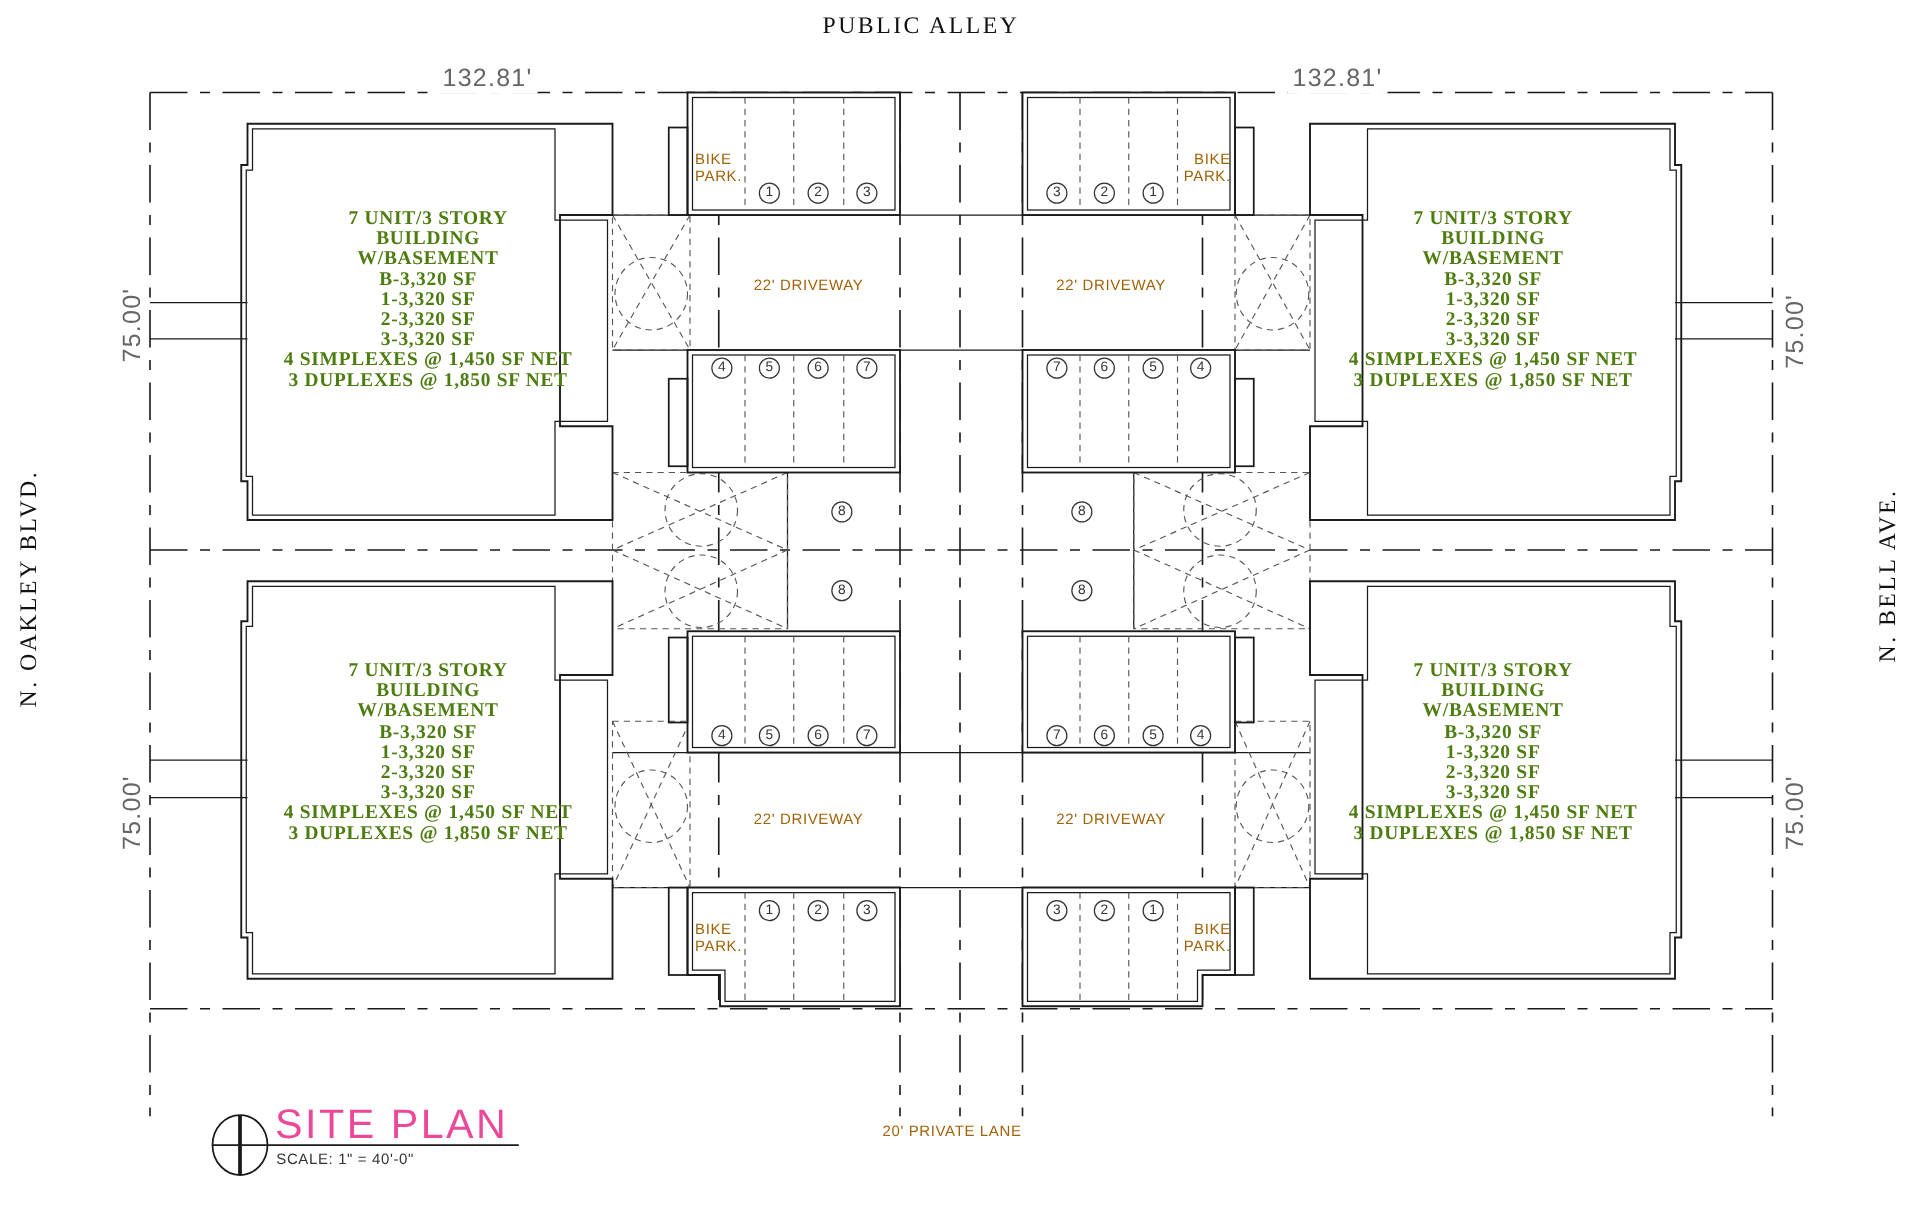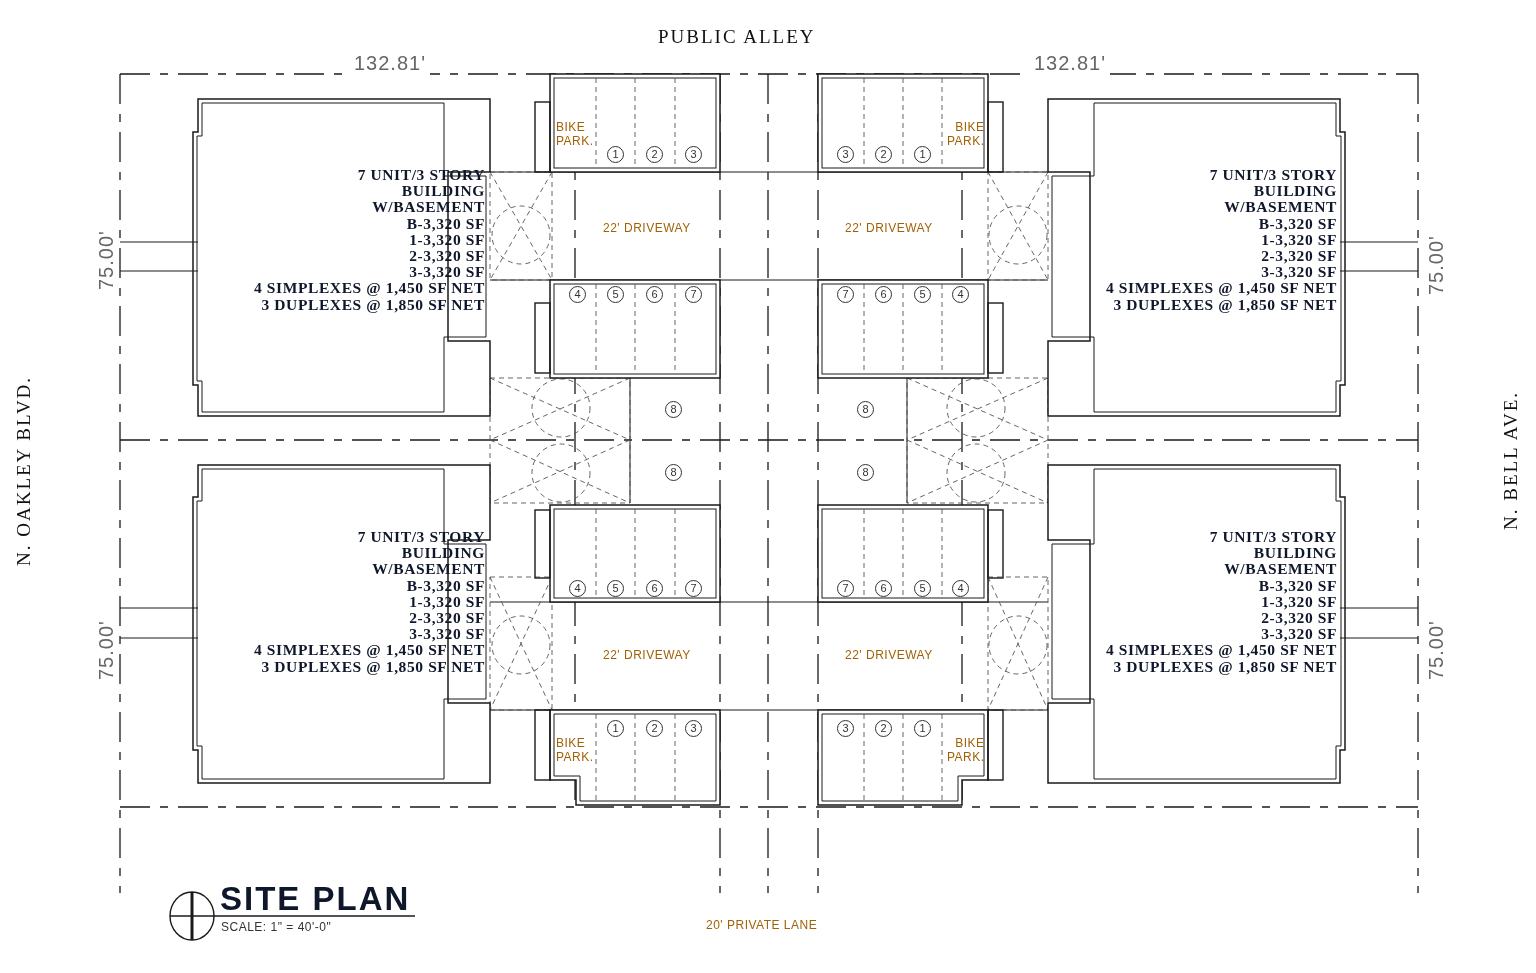--- a/index.html
+++ b/index.html
@@ -3,21 +3,21 @@
 <meta charset="utf-8">
 <style>
   html, body { margin: 0; padding: 0; background: #ffffff; }
   body { width: 1536px; height: 973px; overflow: hidden; position: relative; }
   svg { position: absolute; left: 0; top: 0; }
   .ln { stroke: #1a1a1a; fill: none; stroke-width: 1.4; }
   .thin { stroke: #1a1a1a; fill: none; stroke-width: 1; }
   .dash { stroke: #1a1a1a; fill: none; stroke-width: 1.3; stroke-dasharray: 30 10 8 10; }
   .dash2 { stroke: #555; fill: none; stroke-width: 0.9; stroke-dasharray: 5 4; }
   .bld { stroke: #1a1a1a; fill: #fff; stroke-width: 1.5; }
-  .bld-text { position:absolute; text-align:right; font-family: "Liberation Serif","DejaVu Serif",serif; font-weight:bold; font-size:15.5px; line-height:16.2px; color:#0f172a; letter-spacing:0.6px; }
+  .bld-text { position:absolute; text-align:center; font-family: "Liberation Serif","DejaVu Serif",serif; font-weight:bold; font-size:15.5px; line-height:16.2px; color:#4d7c0f; letter-spacing:0.6px; }
   .street { position:absolute; font-family:"Liberation Serif","DejaVu Serif",serif; font-size:19px; color:#111; letter-spacing:2px; white-space:nowrap; }
   .dimtxt { position:absolute; font-family:"Liberation Sans","DejaVu Sans",sans-serif; font-size:20px; color:#666; white-space:nowrap; letter-spacing:1px; }
   .small { position:absolute; font-family:"Liberation Sans","DejaVu Sans",sans-serif; font-size:12px; color:#a16207; white-space:nowrap; letter-spacing:0.5px; }
   .stall { position:absolute; width:15px; height:15px; border:1px solid #333; border-radius:50%; font-family:"Liberation Sans","DejaVu Sans",sans-serif; font-size:11px; line-height:15px; text-align:center; color:#333; }
   .rot-l { transform: rotate(-90deg); transform-origin: left top; }
 </style>
 </head>
 <body>
 
 <svg width="1536" height="973" viewBox="0 0 1536 973">
@@ -171,24 +171,24 @@
   </g>
 
   <g>
     <ellipse class="ln" cx="192" cy="916" rx="22" ry="24"></ellipse>
     <line class="ln" x1="170" y1="916" x2="214" y2="916"></line>
     <line class="ln" x1="192" y1="892" x2="192" y2="940" style="stroke-width:3"></line>
     <line class="ln" x1="214" y1="916" x2="415" y2="916"></line>
   </g>
 </svg>
 
-<div class="street" style="left:658px;top:26px;">PUBLIC ALLEY</div>
+<div class="street" style="left:658px;top:10px;">PUBLIC ALLEY</div>
 <div class="street rot-l" style="left:13px;top:566px;">N. OAKLEY BLVD.</div>
 <div class="street rot-l" style="left:1500px;top:530px;">N. BELL AVE.</div>
-<div class="small" style="left:706px;top:898px;margin-top:20px;">20' PRIVATE LANE</div>
+<div class="small" style="left:706px;top:898px;">20' PRIVATE LANE</div>
 
 <div class="dimtxt" style="left:350px;top:52px;background:#fff;padding:0 4px;">132.81'</div>
 <div class="dimtxt" style="left:1030px;top:52px;background:#fff;padding:0 4px;">132.81'</div>
 <div class="dimtxt rot-l" style="left:95px;top:290px;">75.00'</div>
 <div class="dimtxt rot-l" style="left:95px;top:680px;">75.00'</div>
 <div class="dimtxt rot-l" style="left:1425px;top:295px;">75.00'</div>
 <div class="dimtxt rot-l" style="left:1425px;top:680px;">75.00'</div>
 
 <div class="bld-text" style="left:200px;top:167px;width:285px;">
   <div>7 UNIT/3 STORY</div>
@@ -291,14 +291,14 @@
 
 <div class="stall" style="left:837px;top:580px;">7</div>
 <div class="stall" style="left:875px;top:580px;">6</div>
 <div class="stall" style="left:914px;top:580px;">5</div>
 <div class="stall" style="left:952px;top:580px;">4</div>
 
 <div class="stall" style="left:837px;top:720px;">3</div>
 <div class="stall" style="left:875px;top:720px;">2</div>
 <div class="stall" style="left:914px;top:720px;">1</div>
 
-<div style="position:absolute;left:220px;top:880px;font-family:'Liberation Sans','DejaVu Sans',sans-serif;font-size:33px;letter-spacing:2px;color:#0f172a;white-space:nowrap;font-weight:700;">SITE PLAN</div>
+<div style="position:absolute;left:220px;top:880px;font-family:'Liberation Sans','DejaVu Sans',sans-serif;font-size:33px;letter-spacing:2px;color:#ec4899;white-space:nowrap;font-weight:400;">SITE PLAN</div>
 <div style="position:absolute;left:221px;top:920px;font-family:'Liberation Sans','DejaVu Sans',sans-serif;font-size:12px;letter-spacing:0.5px;color:#333;white-space:nowrap;">SCALE: 1" = 40'-0"</div>
 
 </body></html>

